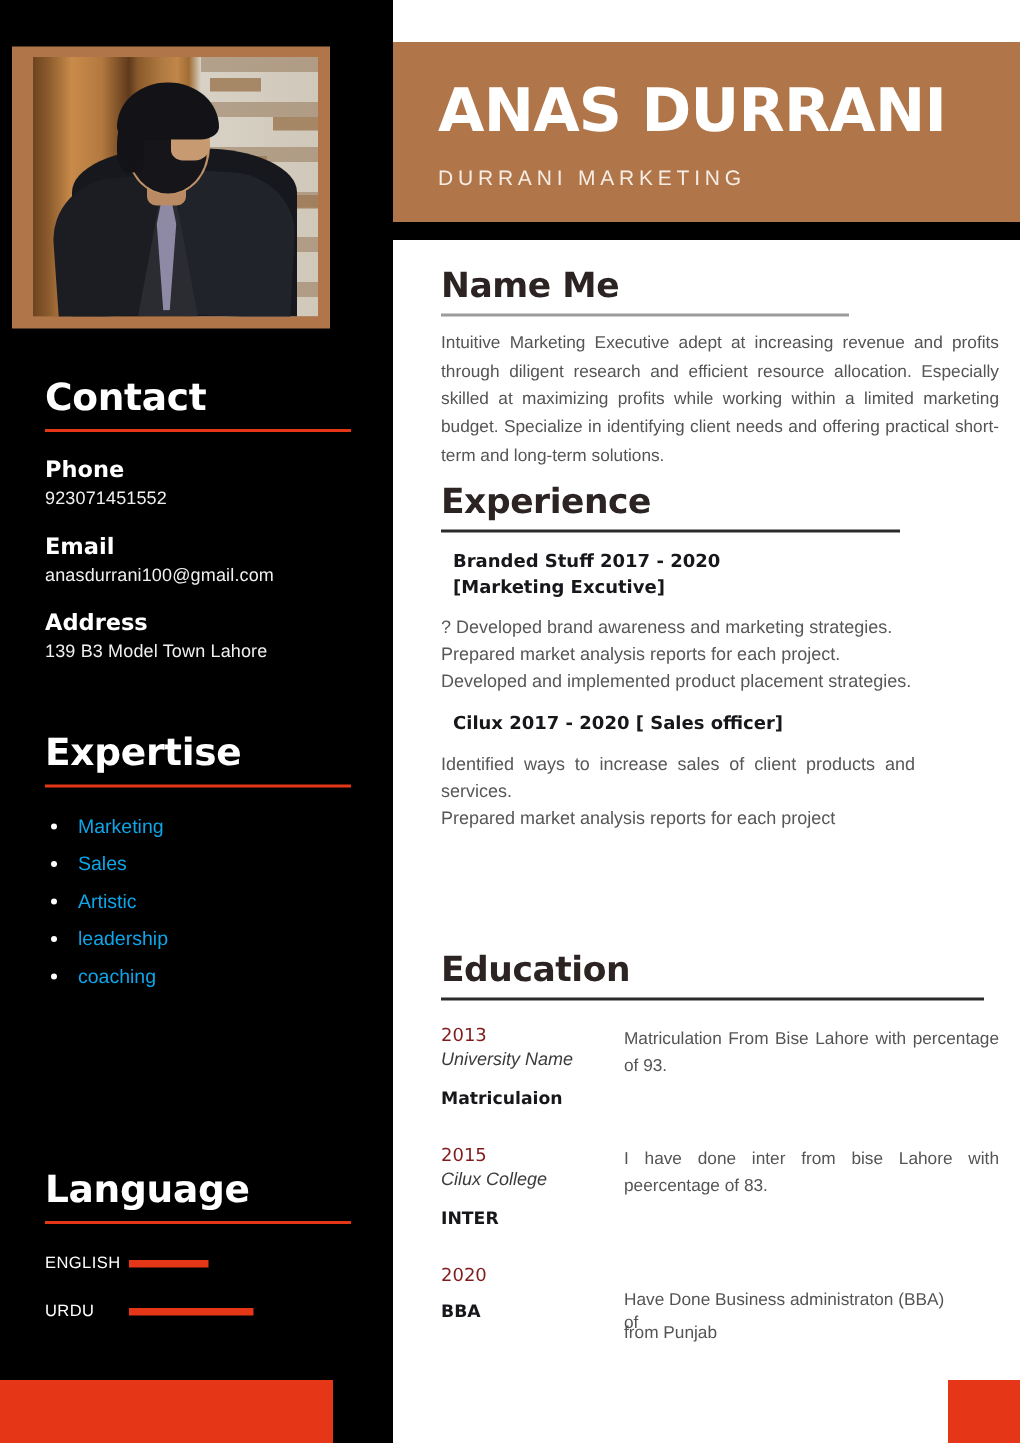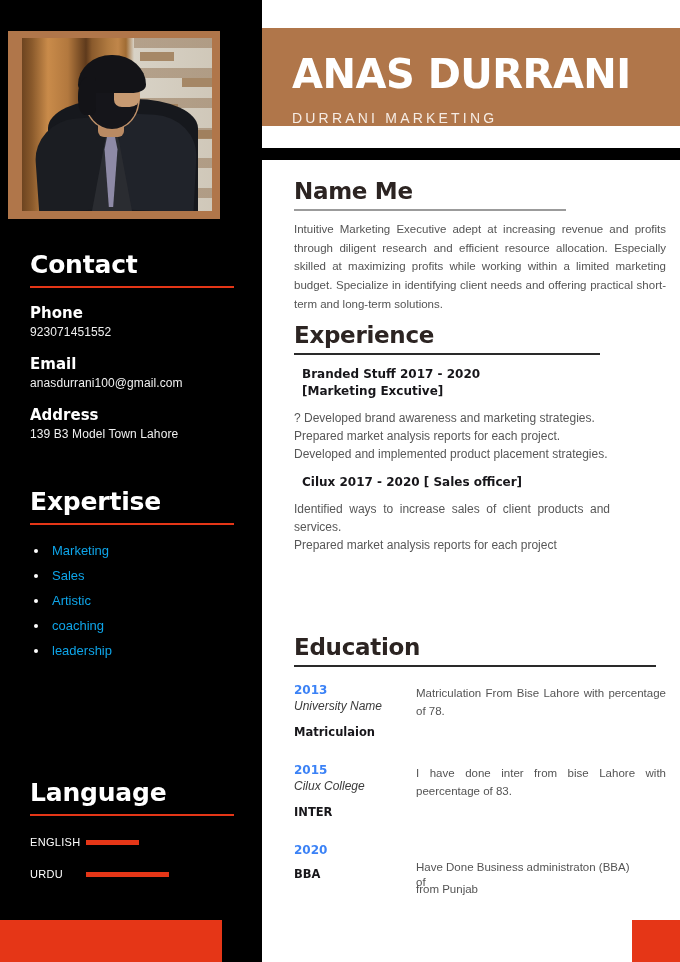--- a/index.html
+++ b/index.html
@@ -233,21 +233,21 @@
     left: 262px; top: 0;
     width: 418px;
     height: 962px;
     background: #ffffff;
   }
 
   #name-band {
     position: absolute;
     left: 0; top: 28px;
     width: 418px;
-    height: 98px;
+    height: 120px;
     background: #b0764a;
     box-sizing: border-box;
     padding: 26px 0 0 30px;
   }
   #full-name {
     color: #ffffff;
     font-size: 40px;
     font-weight: 800;
     letter-spacing: -0.5px;
     line-height: 1;
@@ -313,23 +313,23 @@
   .job-desc.just { text-align: justify; }
 
   
   .edu-row {
     position: relative;
     margin-top: 16px;
     min-height: 54px;
   }
   .edu-left { position: absolute; left: 0; top: 0; width: 108px; }
   .edu-year {
-    color: #3b82f6;
+    color: #7f1d1d;
     font-size: 12px;
-    font-weight: 700;
+    font-weight: 400;
     font-family: "DejaVu Sans", sans-serif;
   }
   .edu-school {
     color: #3b3b3b;
     font-size: 12px;
     font-style: italic;
     margin-top: 2px;
     line-height: 1.3;
   }
   .edu-degree {
@@ -414,22 +414,22 @@
     <div class="c-value">139 B3 Model Town Lahore</div>
   </div>
 
   <div class="side-block" style="top:487px;">
     <div class="side-h">Expertise</div>
     <div class="side-rule" style="background: rgb(229, 54, 23);"></div>
     <ul class="exp-list">
       <li>Marketing</li>
       <li>Sales</li>
       <li>Artistic</li>
+      <li>leadership</li>
       <li>coaching</li>
-      <li>leadership</li>
     </ul>
   </div>
 
   <div class="side-block" style="top:778px;">
     <div class="side-h">Language</div>
     <div class="side-rule" style="background: rgb(229, 54, 23);"></div>
 
     <div class="lang-row">
       <span class="lang-name">ENGLISH</span>
       <span class="lang-track">
@@ -483,21 +483,21 @@
   <div class="sec" style="top:634px;">
     <div class="sec-h">Education</div>
     <div class="sec-rule rule-edu"></div>
 
     <div class="edu-row">
       <div class="edu-left">
         <div class="edu-year">2013</div>
         <div class="edu-school">University Name</div>
         <div class="edu-degree">Matriculaion</div>
       </div>
-      <div class="edu-desc">Matriculation From Bise Lahore with percentage of 78.</div>
+      <div class="edu-desc">Matriculation From Bise Lahore with percentage of 93.</div>
     </div>
 
     <div class="edu-row" style="margin-top:26px;">
       <div class="edu-left">
         <div class="edu-year">2015</div>
         <div class="edu-school">Cilux College</div>
         <div class="edu-degree">INTER</div>
       </div>
       <div class="edu-desc">I have done inter from bise Lahore with peercentage of 83.</div>
     </div>

